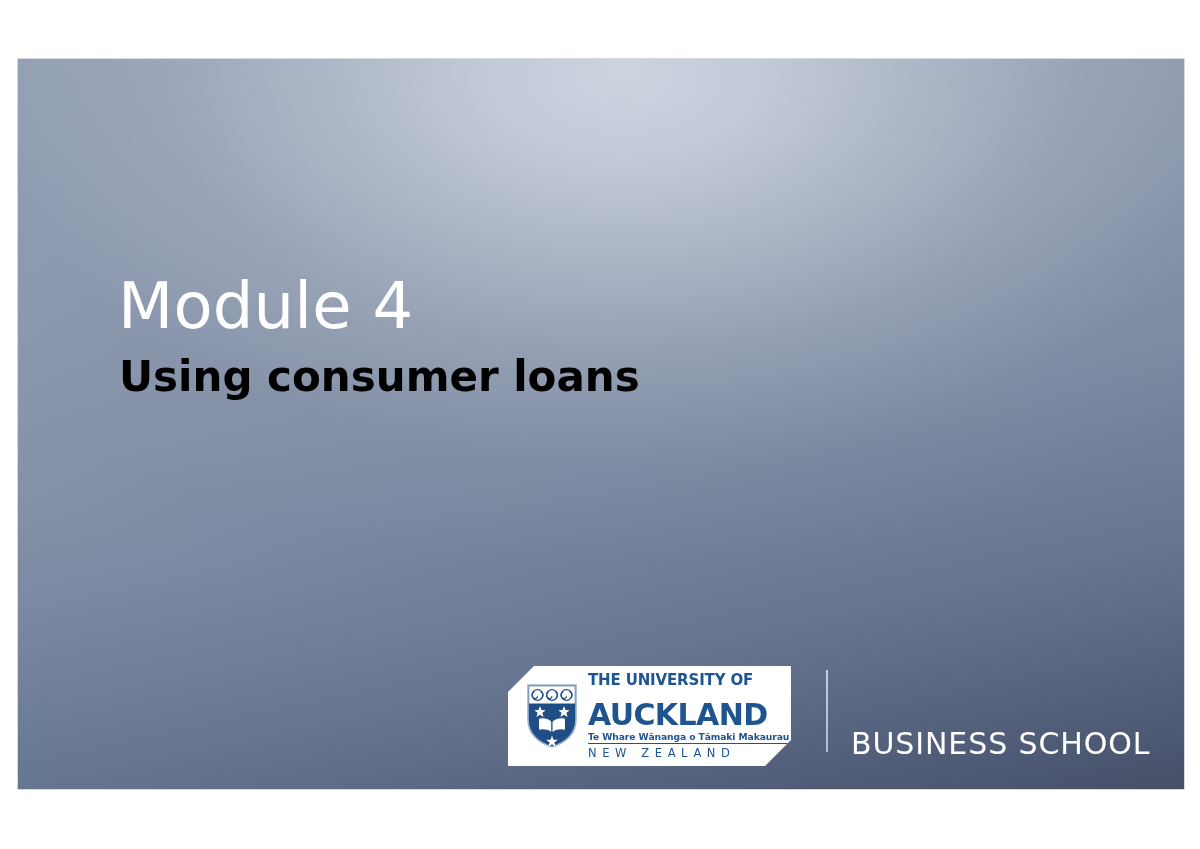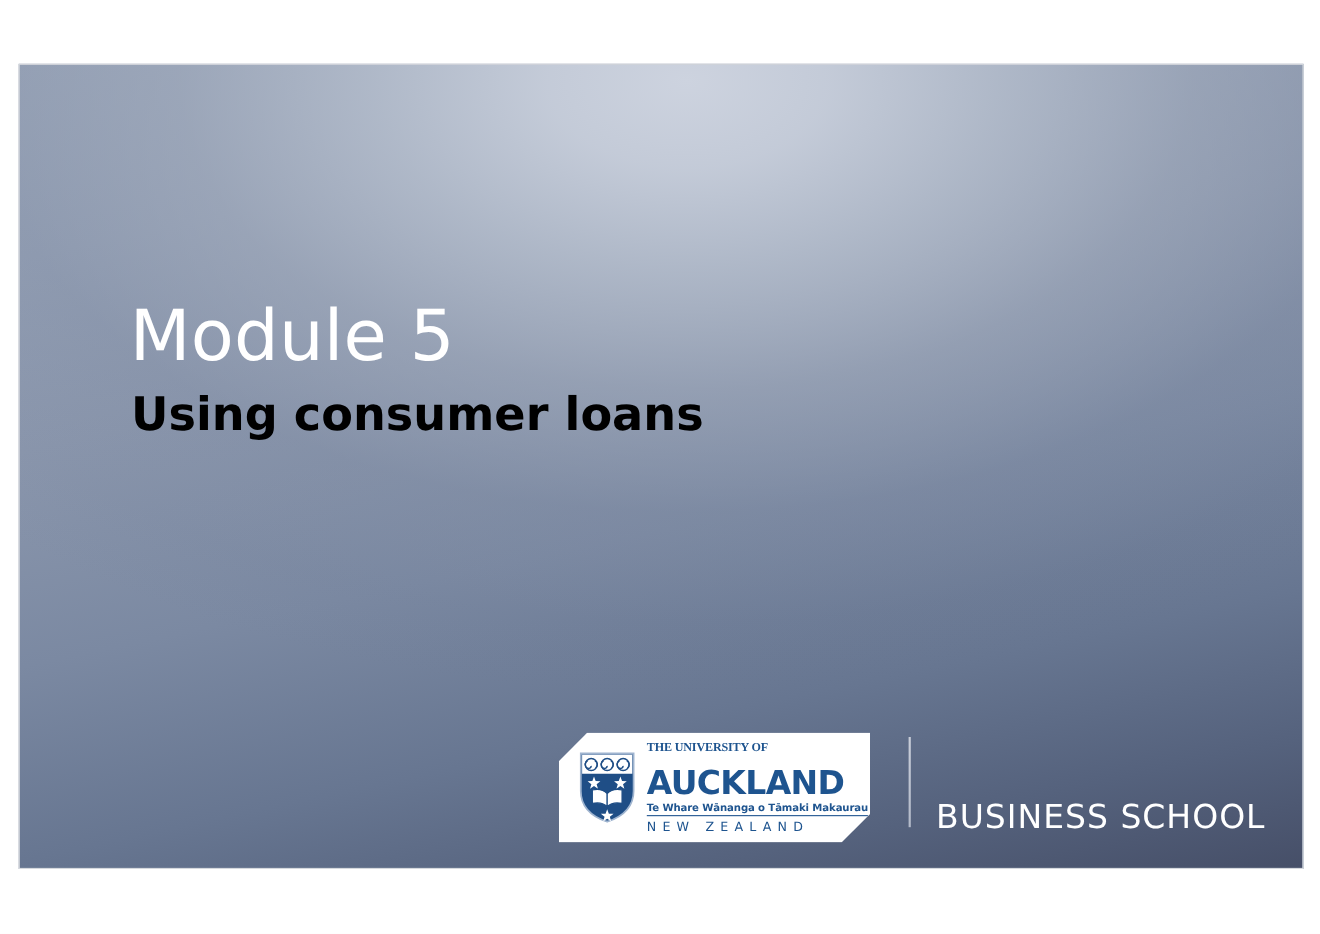--- a/index.html
+++ b/index.html
@@ -99,25 +99,24 @@
     width: 52px;
     height: 66px;
     margin-right: 10px;
   }
   #logo-wordmark {
     flex: 1 1 auto;
     color: #1e548f;
     line-height: 1;
   }
   .logo-line-top {
-    font-size: 11px;
+    font-size: 15px;
     font-weight: 700;
     letter-spacing: -0.15px;
     white-space: nowrap;
-    font-family: Liberation Serif, serif;
   }
   .logo-line-main {
     font-size: 30px;
     font-weight: 700;
     letter-spacing: -0.6px;
     margin-top: 12px;
     white-space: nowrap;
   }
   .logo-line-maori {
     font-size: 9.2px;
@@ -157,21 +156,21 @@
     margin-bottom: 10px;
     white-space: nowrap;
   }
 </style>
 </head>
 <body>
 
 <div id="slide-canvas">
 
   <div id="title-block">
-    <h1 id="slide-title">Module 5</h1>
+    <h1 id="slide-title">Module 4</h1>
     <h2 id="slide-subtitle">Using consumer loans</h2>
   </div>
 
   <div id="footer-branding">
 
     <div id="university-logo">
 
       <span id="crest-icon">
         <svg viewBox="0 0 52 66" width="52" height="66" aria-hidden="true">
 

